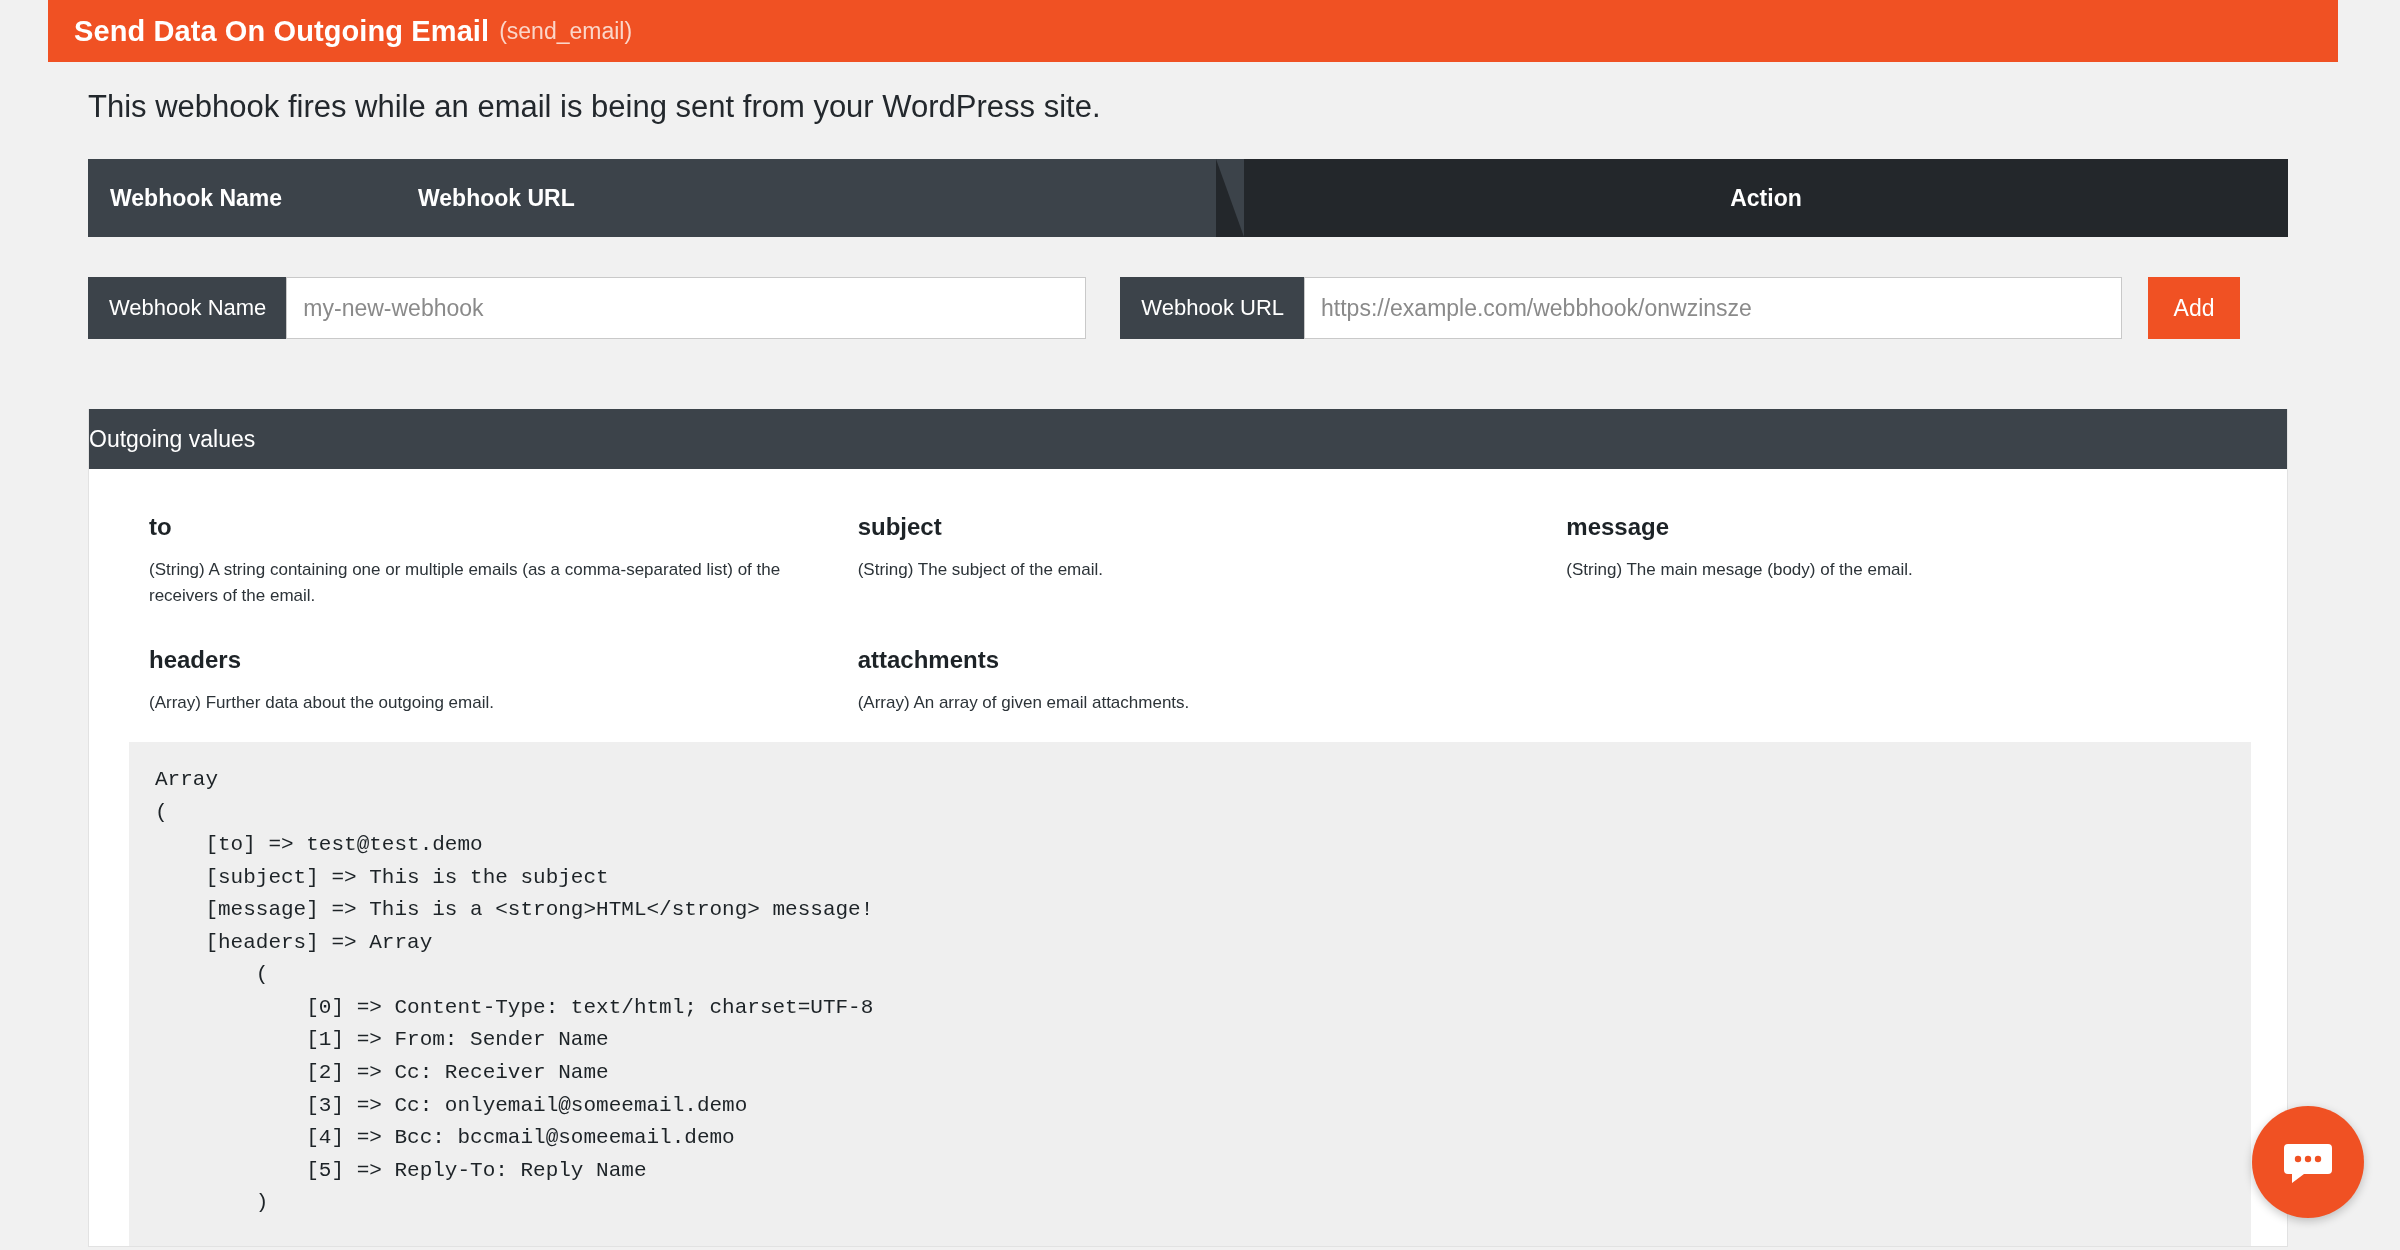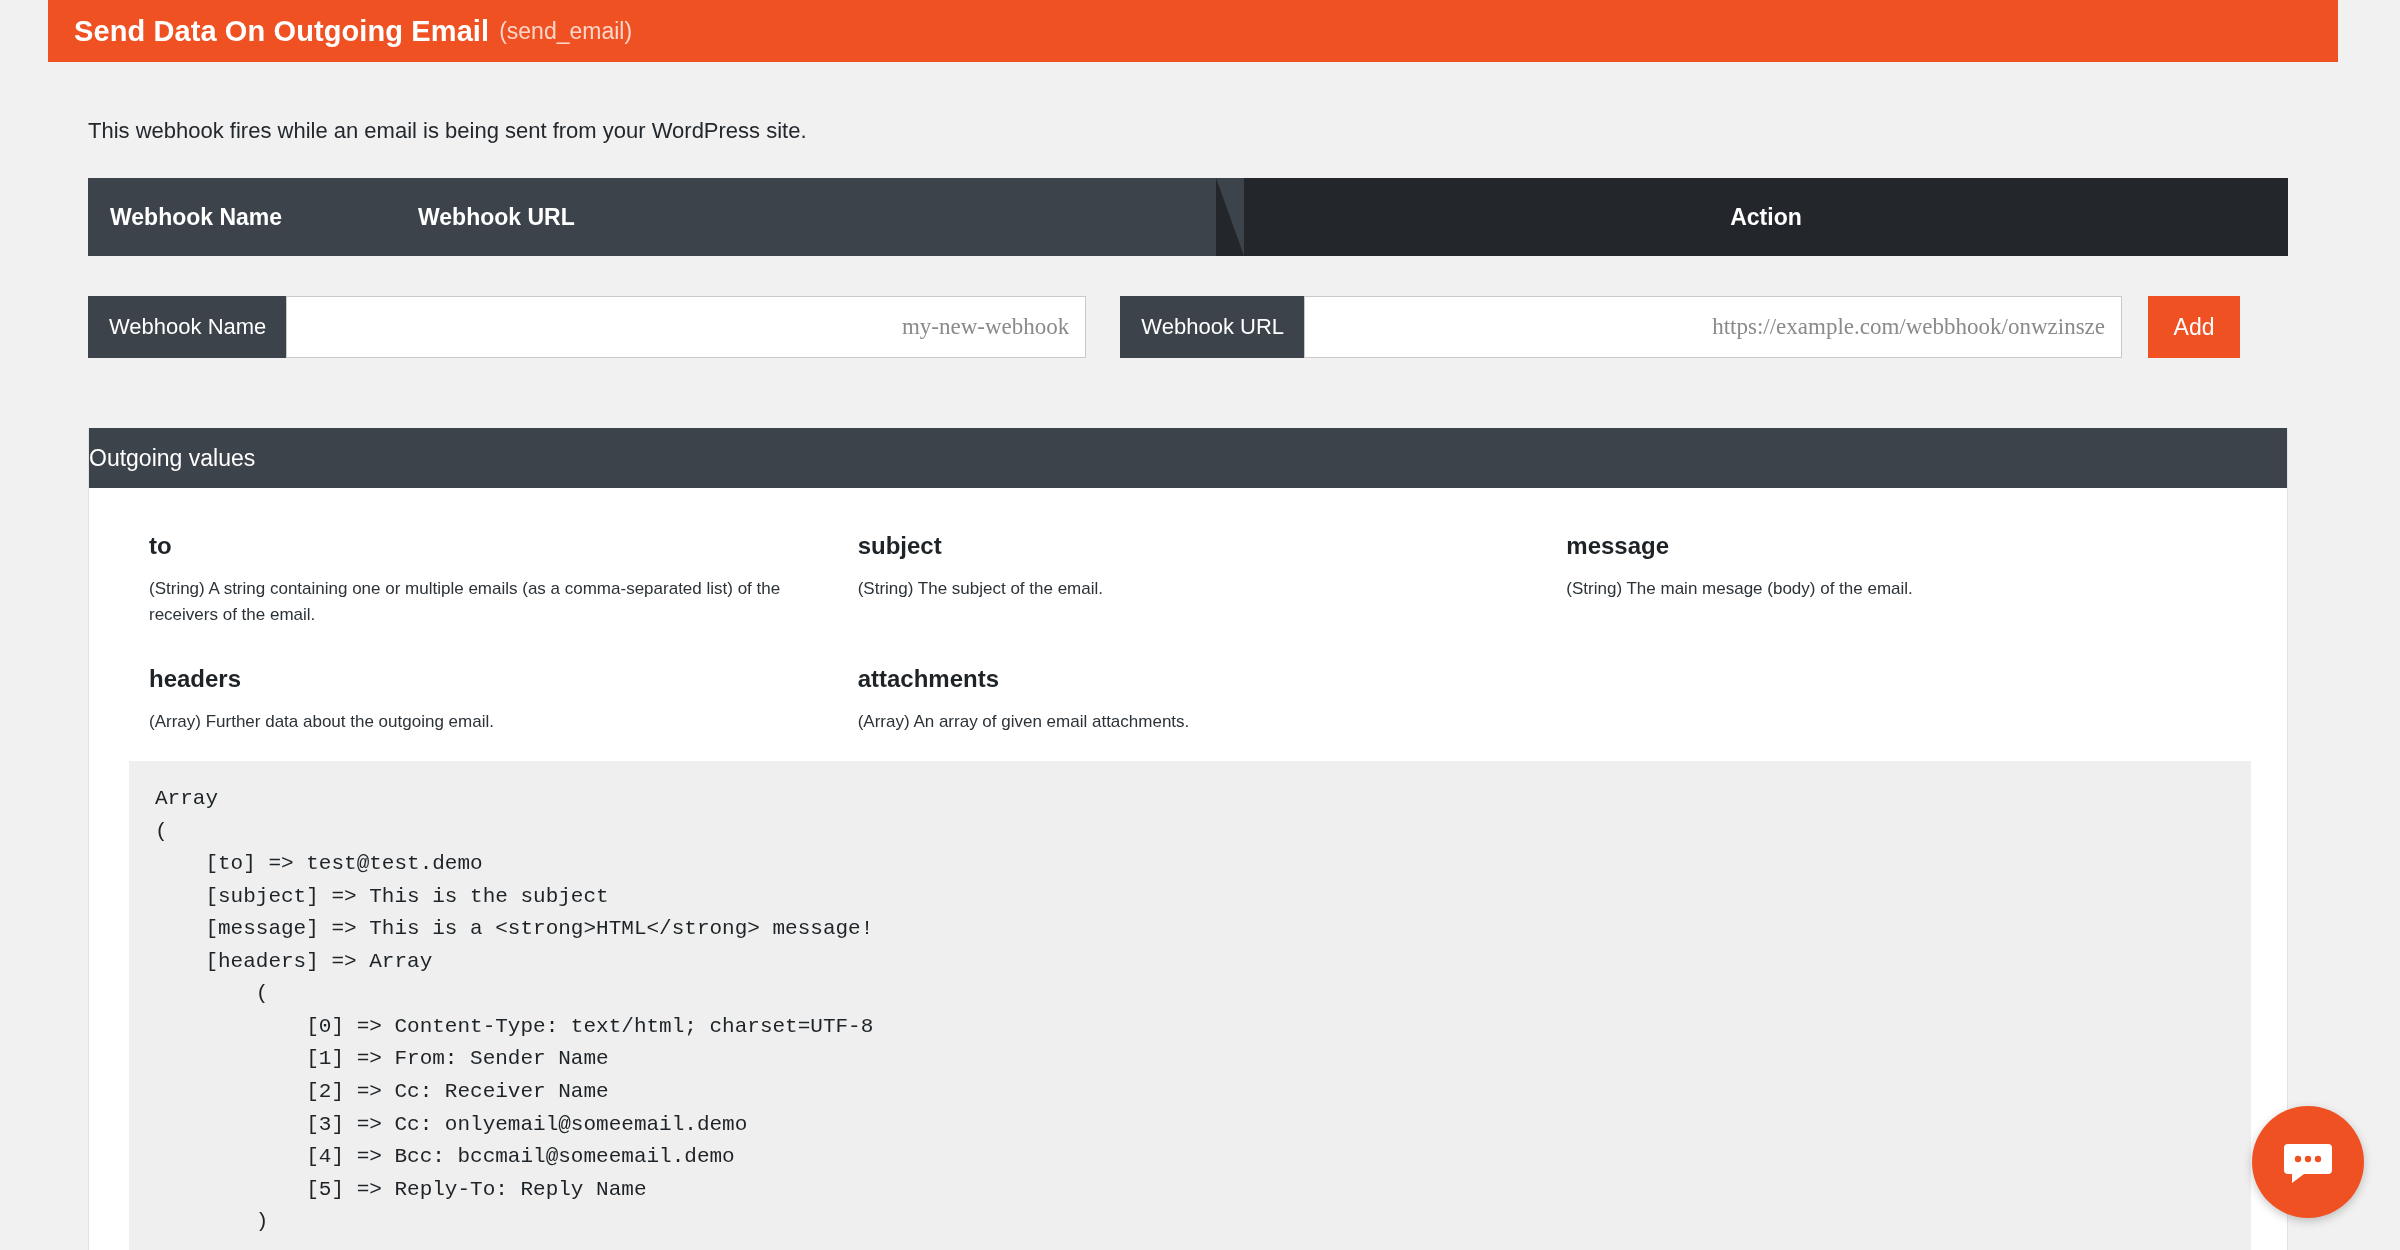--- a/index.html
+++ b/index.html
@@ -39,23 +39,23 @@
   }
   .panel-header .slug {
     font-size: 23px;
     font-weight: normal;
     margin-left: 10px;
     color: #fbd6c9;
   }
 
   
   .intro {
-    font-size: 22px;
+    font-size: 31px;
     color: #23282d;
-    padding: 56px 0 34px 40px;
+    padding: 27px 0 34px 40px;
   }
 
   
   .table-head {
     margin: 0 0 0 40px;
     width: 2200px;
     height: 78px;
     display: flex;
     align-items: stretch;
     background: #3c434a;
@@ -120,23 +120,22 @@
     white-space: nowrap;
     border: 1px solid #3c434a;
     border-right: none;
   }
   .field-input {
     border: 1px solid #c9c9c9;
     background: #fff;
     font-size: 23px;
     color: #777;
     padding: 0 16px;
-    font-family: Liberation Serif, serif;
+    font-family: Liberation Sans, sans-serif;
     outline: none;
-    text-align: right;
   }
   .field-input::placeholder { color: #8a8a8a; }
   #wh-name-input { width: 800px; }
   #wh-url-input { width: 818px; }
   .gap { width: 34px; }
   .add-btn {
     margin-left: 26px;
     background: #f05123;
     color: #fff;
     border: none;

